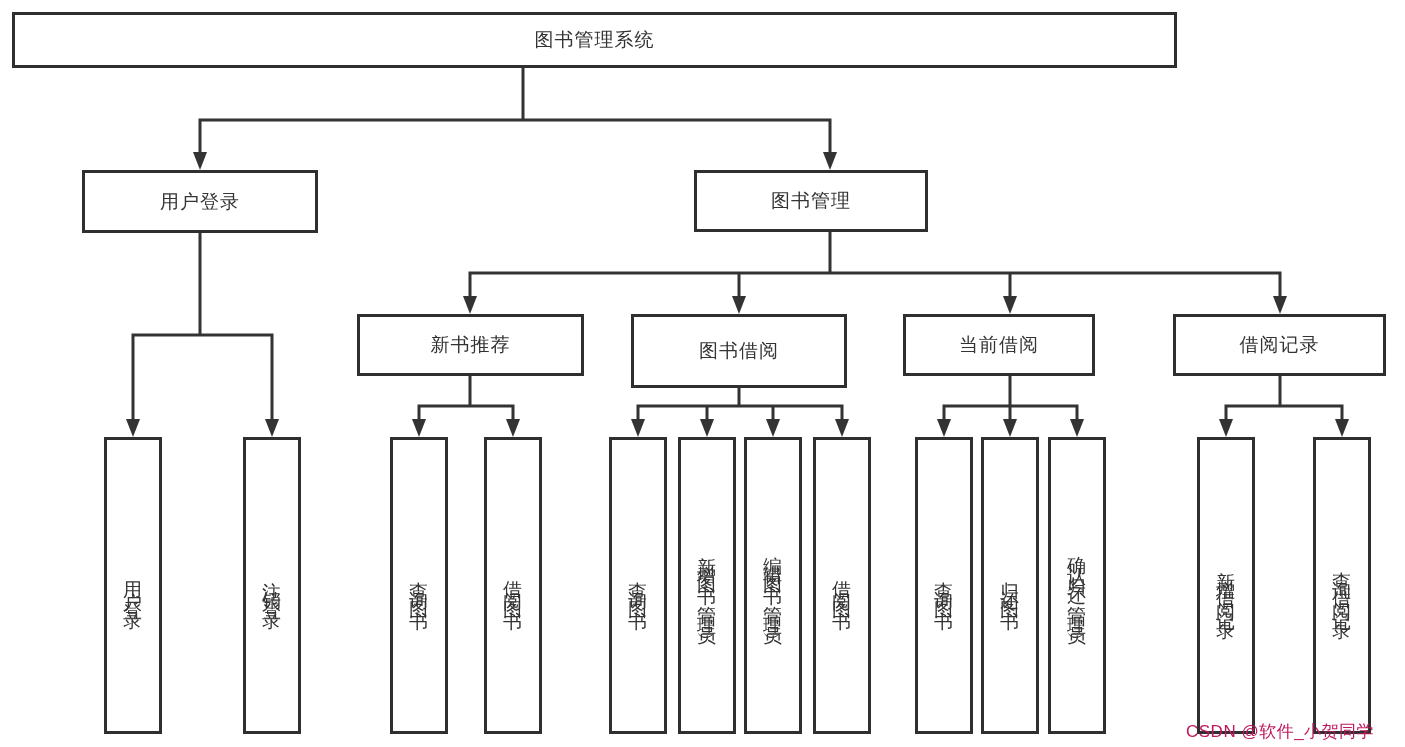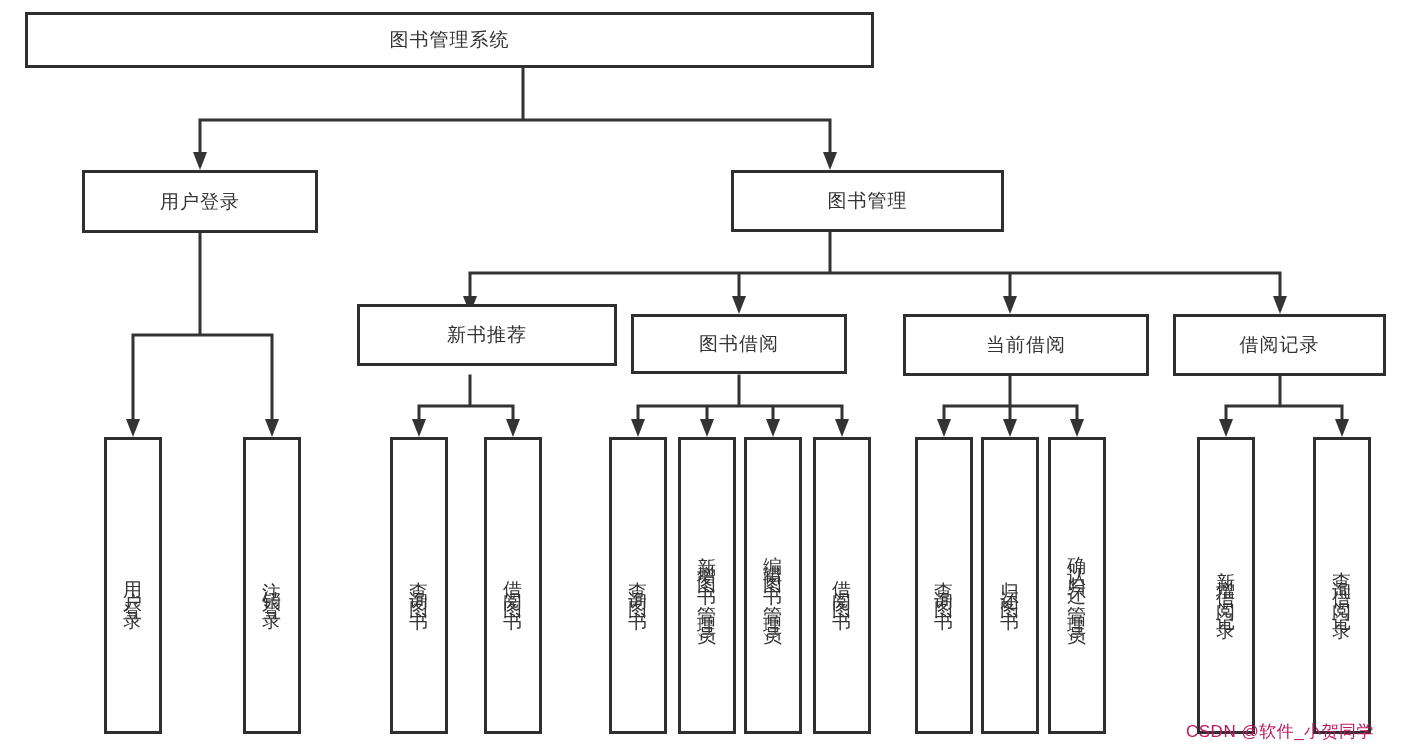--- a/index.html
+++ b/index.html
@@ -85,38 +85,38 @@
       <polygon points="766,419 780,419 773,437"></polygon>
       <polygon points="835,419 849,419 842,437"></polygon>
       <polygon points="937,419 951,419 944,437"></polygon>
       <polygon points="1003,419 1017,419 1010,437"></polygon>
       <polygon points="1070,419 1084,419 1077,437"></polygon>
       <polygon points="1219,419 1233,419 1226,437"></polygon>
       <polygon points="1335,419 1349,419 1342,437"></polygon>
     </g>
   </svg>
 
-  <div class="box" style="left:25px;top:12px;width:849px;height:56px">
+  <div class="box" style="left:12px;top:12px;width:1165px;height:56px">
     <span class="hlabel">图书管理系统</span>
   </div>
 
   <div class="box" style="left:82px;top:170px;width:236px;height:63px">
     <span class="hlabel">用户登录</span>
   </div>
-  <div class="box" style="left:731px;top:170px;width:273px;height:62px">
+  <div class="box" style="left:694px;top:170px;width:234px;height:62px">
     <span class="hlabel">图书管理</span>
   </div>
 
-  <div class="box" style="left:357px;top:304px;width:260px;height:62px">
+  <div class="box" style="left:357px;top:314px;width:227px;height:62px">
     <span class="hlabel">新书推荐</span>
   </div>
-  <div class="box" style="left:631px;top:314px;width:216px;height:60px">
+  <div class="box" style="left:631px;top:314px;width:216px;height:74px">
     <span class="hlabel">图书借阅</span>
   </div>
-  <div class="box" style="left:903px;top:314px;width:246px;height:62px">
+  <div class="box" style="left:903px;top:314px;width:192px;height:62px">
     <span class="hlabel">当前借阅</span>
   </div>
   <div class="box" style="left:1173px;top:314px;width:213px;height:62px">
     <span class="hlabel">借阅记录</span>
   </div>
 
   <div class="box" style="left:104px;top:437px;width:58px;height:297px">
     <span class="vlabel">用户登录</span>
   </div>
   <div class="box" style="left:243px;top:437px;width:58px;height:297px">

